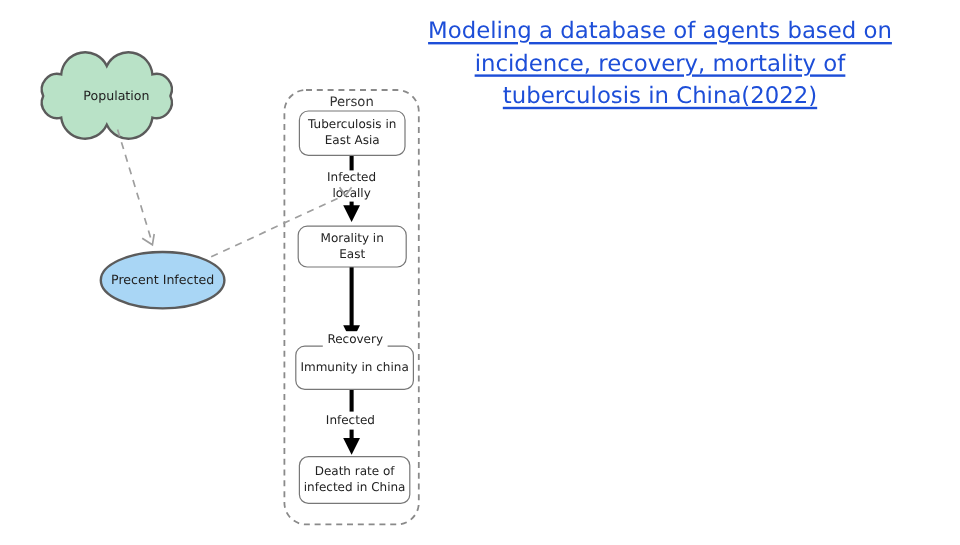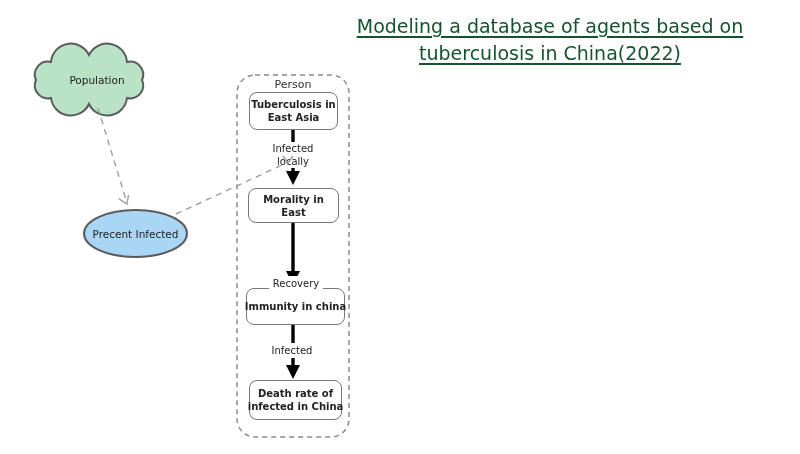--- a/index.html
+++ b/index.html
@@ -4,42 +4,42 @@
 <style>
   html,body{margin:0;padding:0;}
   body{
     width:800px;height:454px;overflow:hidden;background:#ffffff;
     font-family:"DejaVu Sans",sans-serif;color:#1a1a1a;position:relative;
   }
   .abs{position:absolute;}
   
   #title{
     left:338px;top:13px;width:424px;text-align:center;
-    font-size:19px;line-height:27px;font-weight:500;color:#14532d;
+    font-size:19px;line-height:27px;font-weight:500;color:#1d4ed8;
   }
   #title .title-line{
     text-decoration:underline;text-underline-offset:3px;text-decoration-thickness:1.5px;
     white-space:nowrap;
   }
   
   svg.layer{position:absolute;left:0;top:0;width:800px;height:454px;}
   #layer-shapes{z-index:1;}
   #layer-over{z-index:3;pointer-events:none;}
   
   .overlay{z-index:2;}
   .shape-label{
     font-size:10.5px;color:#222;text-align:center;
     display:flex;align-items:center;justify-content:center;
   }
   
   .group-title{font-size:11px;color:#333;text-align:center;}
   .node-box{
     background:#ffffff;border:1.5px solid #777777;border-radius:8px;
     display:flex;flex-direction:column;align-items:center;justify-content:center;
-    font-size:10px;line-height:13px;color:#222;text-align:left;font-weight:bold;
+    font-size:10px;line-height:13px;color:#222;text-align:left;
   }
   .node-box .line{white-space:nowrap;}
   .edge-label{
     background:#ffffff;font-size:10px;line-height:13px;color:#222;
     text-align:center;display:flex;flex-direction:column;align-items:center;justify-content:center;
   }
   .edge-label .line{white-space:nowrap;}
 </style>
 </head>
 <body>
@@ -60,20 +60,21 @@
   <path d="M 293,128 L 293,174" stroke="#000000" stroke-width="3.4"></path>
   <polygon points="286,171 300,171 293,185" fill="#000000"></polygon>
   <path d="M 293,221 L 293,272" stroke="#000000" stroke-width="3.4"></path>
   <polygon points="286,271 300,271 293,285" fill="#000000"></polygon>
   <path d="M 293,323 L 293,366" stroke="#000000" stroke-width="3.4"></path>
   <polygon points="286,365 300,365 293,379" fill="#000000"></polygon>
 </svg>
 
 <div id="title" class="abs overlay">
   <div class="title-line">Modeling a database of agents based on</div>
+  <div class="title-line">incidence, recovery, mortality of</div>
   <div class="title-line">tuberculosis in China(2022)</div>
 </div>
 
 <div class="abs overlay shape-label" style="left:47px;top:73px;width:100px;height:14px;">Population</div>
 
 <div class="abs overlay shape-label" style="left:84px;top:210px;width:103px;height:47px;">Precent Infected</div>
 
 <div class="abs overlay group-title" style="left:256px;top:78px;width:74px;">Person</div>
 
 <div class="abs overlay node-box" style="left:249px;top:92px;width:87px;height:36px;">

